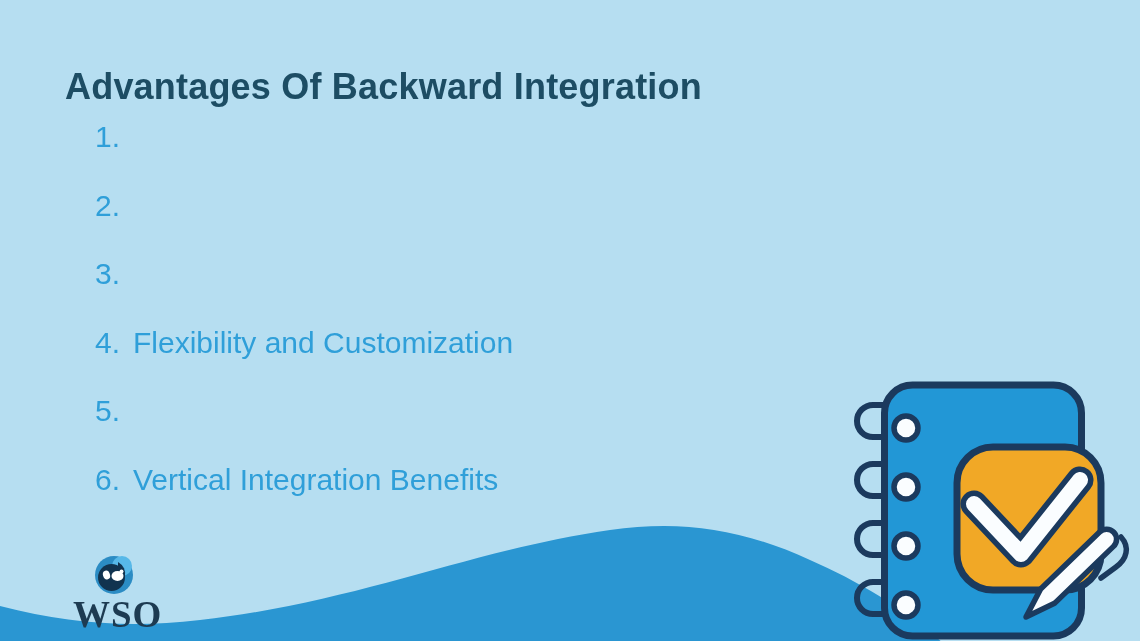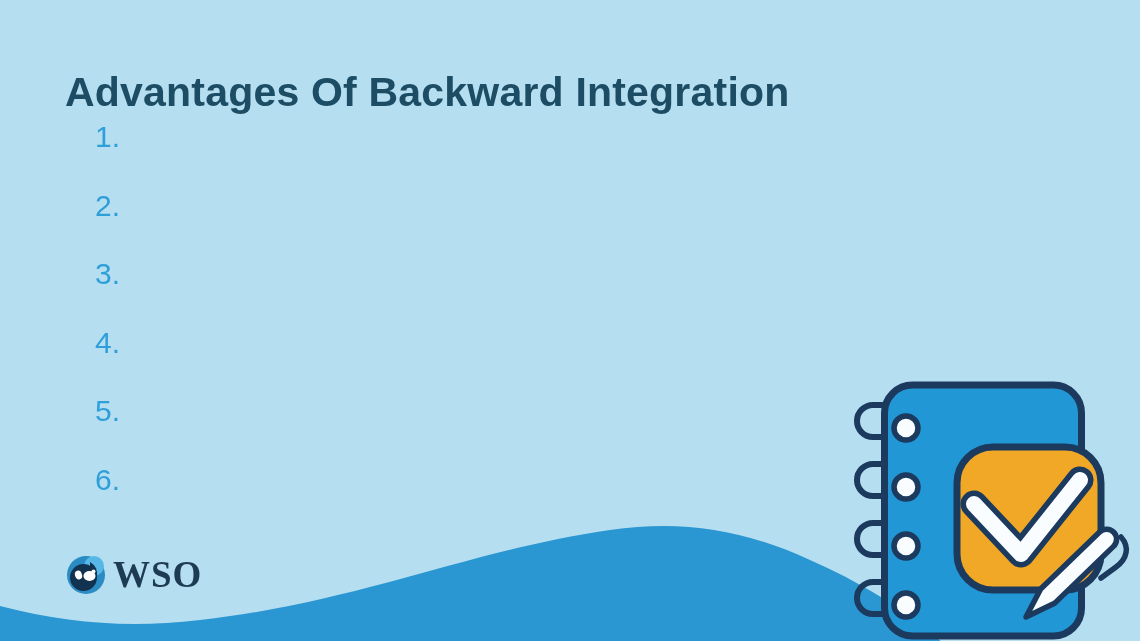--- a/index.html
+++ b/index.html
@@ -5,21 +5,21 @@
   html,body{margin:0;padding:0;}
   .canvas{
     position:relative;
     width:1140px;height:641px;
     background:#b6def1;
     overflow:hidden;
     font-family:"Liberation Sans","DejaVu Sans",sans-serif;
   }
   .title{
     position:absolute;left:65px;top:42px;
-    font-size:41px;font-weight:700;
+    font-size:36px;font-weight:700;
     color:#1d4d64;letter-spacing:0.2px;
   }
   .adv-list{
     position:absolute;left:86px;top:121px;
     margin:0;padding:0;list-style:none;
     color:#2f9fd9;font-size:30px;font-weight:400;
   }
   .adv-list li{
     display:flex;align-items:baseline;
     height:31px;margin-bottom:37.5px;line-height:31px;
@@ -28,21 +28,21 @@
     width:34px;text-align:right;margin-right:13px;flex:none;
   }
   .wave{
     position:absolute;left:0;bottom:0;width:1140px;height:121px;display:block;
   }
   .illustration{
     position:absolute;left:830px;top:370px;width:310px;height:271px;display:block;
   }
   .brand{
     position:absolute;left:66px;top:555px;
-    display:flex;align-items:center;
+    display:flex;align-items:center;flex-direction:column;
   }
   .brand-text{
     font-family:"Liberation Serif","DejaVu Serif",serif;
     font-weight:700;font-size:37px;color:#1d3b52;
     margin-left:7px;letter-spacing:1px;line-height:40px;
   }
   .brand-icon{display:block;}
 </style>
 </head>
 <body>
@@ -65,26 +65,28 @@
       <span class="num">1.</span>
     </li>
     <li>
       <span class="num">2.</span>
     </li>
     <li>
       <span class="num">3.</span>
     </li>
     <li>
       <span class="num">4.</span>
+      <span class="label">Flexibility and Customization</span>
     </li>
     <li>
       <span class="num">5.</span>
     </li>
     <li>
       <span class="num">6.</span>
+      <span class="label">Vertical Integration Benefits</span>
     </li>
   </ol>
 
   <svg class="illustration" viewBox="830 370 310 271" aria-hidden="true">
 
     <g fill="none" stroke="#1b3a5e" stroke-width="6">
       <rect x="857" y="405" width="50" height="32" rx="16"></rect>
       <rect x="857" y="464" width="50" height="32" rx="16"></rect>
       <rect x="857" y="523" width="50" height="32" rx="16"></rect>
       <rect x="857" y="582" width="50" height="32" rx="16"></rect>

